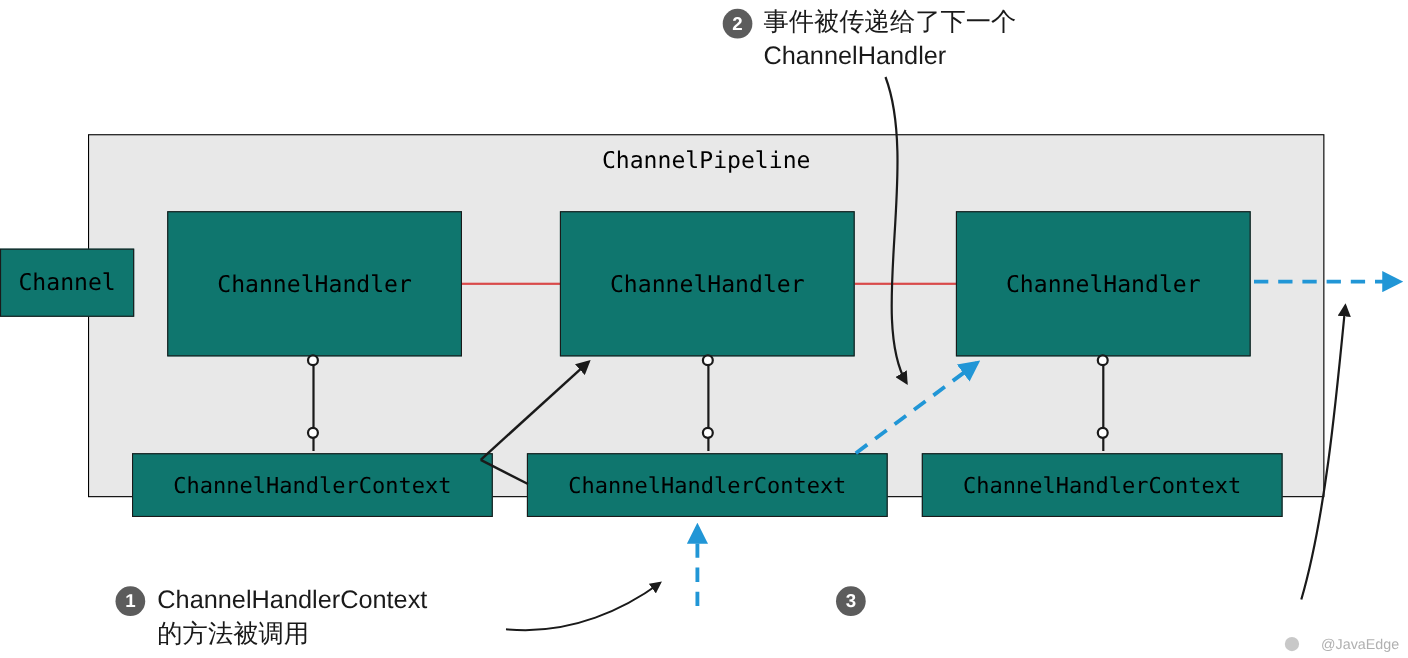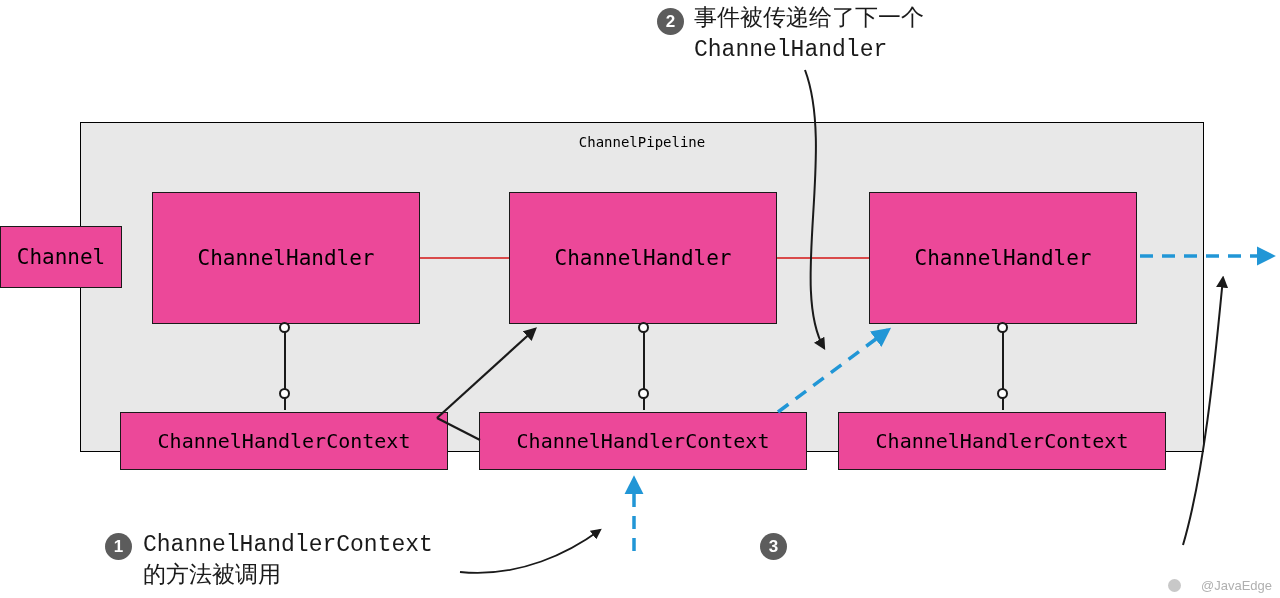--- a/index.html
+++ b/index.html
@@ -26,28 +26,28 @@
     background: #e8e8e8;
     border: 1px solid #000000;
     box-sizing: border-box;
   }
   #pipeline-title {
     left: 80px;
     top: 134px;
     width: 1124px;
     text-align: center;
     font-family: "DejaVu Sans Mono", monospace;
-    font-size: 14px;
+    font-size: 21px;
     color: #000000;
     letter-spacing: 0px;
   }
 
   
   .node-box {
-    background: #ec4899;
+    background: #0f766e;
     border: 1px solid #1a1a1a;
     box-sizing: border-box;
     display: flex;
     align-items: center;
     justify-content: center;
     font-family: "DejaVu Sans Mono", monospace;
     color: #000000;
   }
   .handler-box {
     width: 268px;
@@ -114,21 +114,21 @@
     background: #5c5c5c;
     color: #ffffff;
     font-family: "Liberation Sans", sans-serif;
     font-size: 17px;
     font-weight: bold;
     display: flex;
     align-items: center;
     justify-content: center;
   }
   .annot-text {
-    font-family: Liberation Mono, monospace;
+    font-family: Liberation Sans, sans-serif;
     font-size: 23px;
     color: #1a1a1a;
     line-height: 31px;
     white-space: pre-line;
   }
 
   #badge-1 { left: 105px; top: 533px; }
   #annot-1 { left: 143px; top: 530px; width: 360px; }
 
   #badge-2 { left: 657px; top: 8px; }

